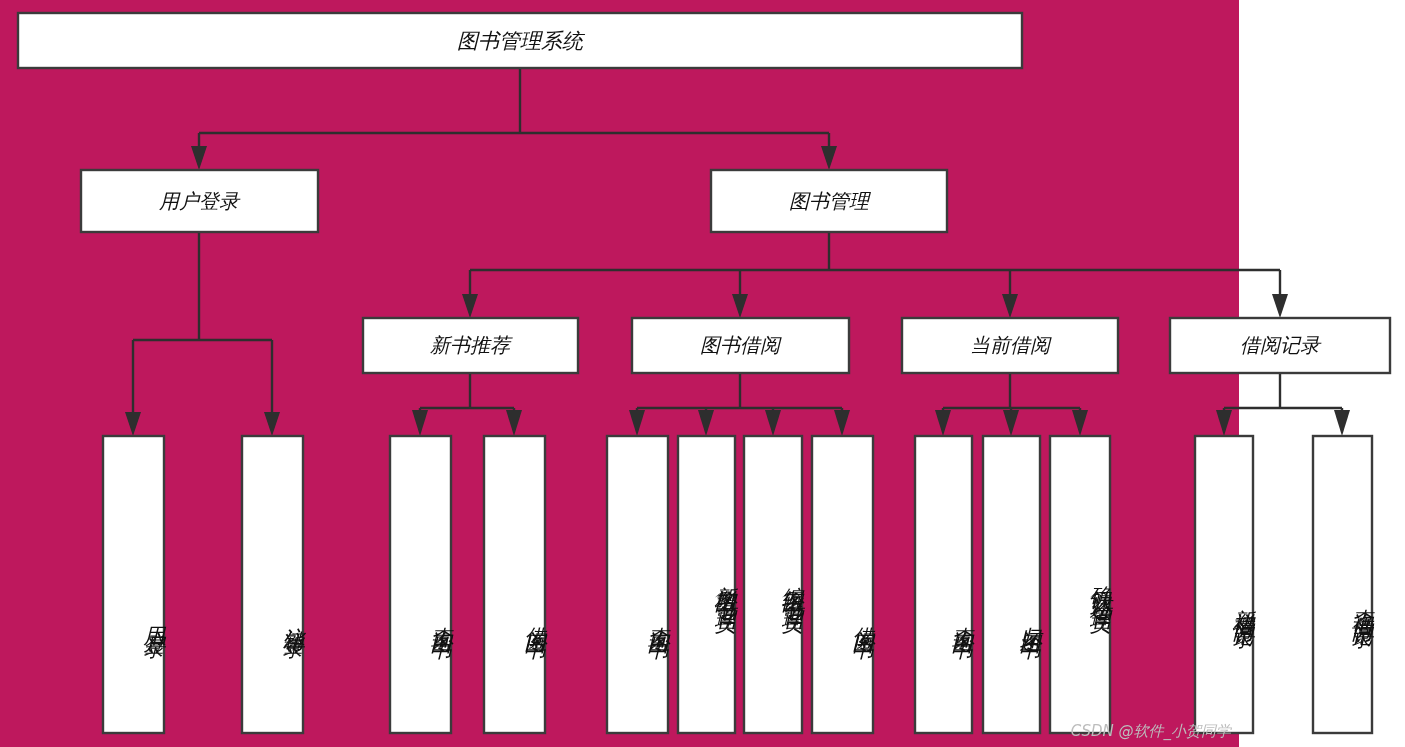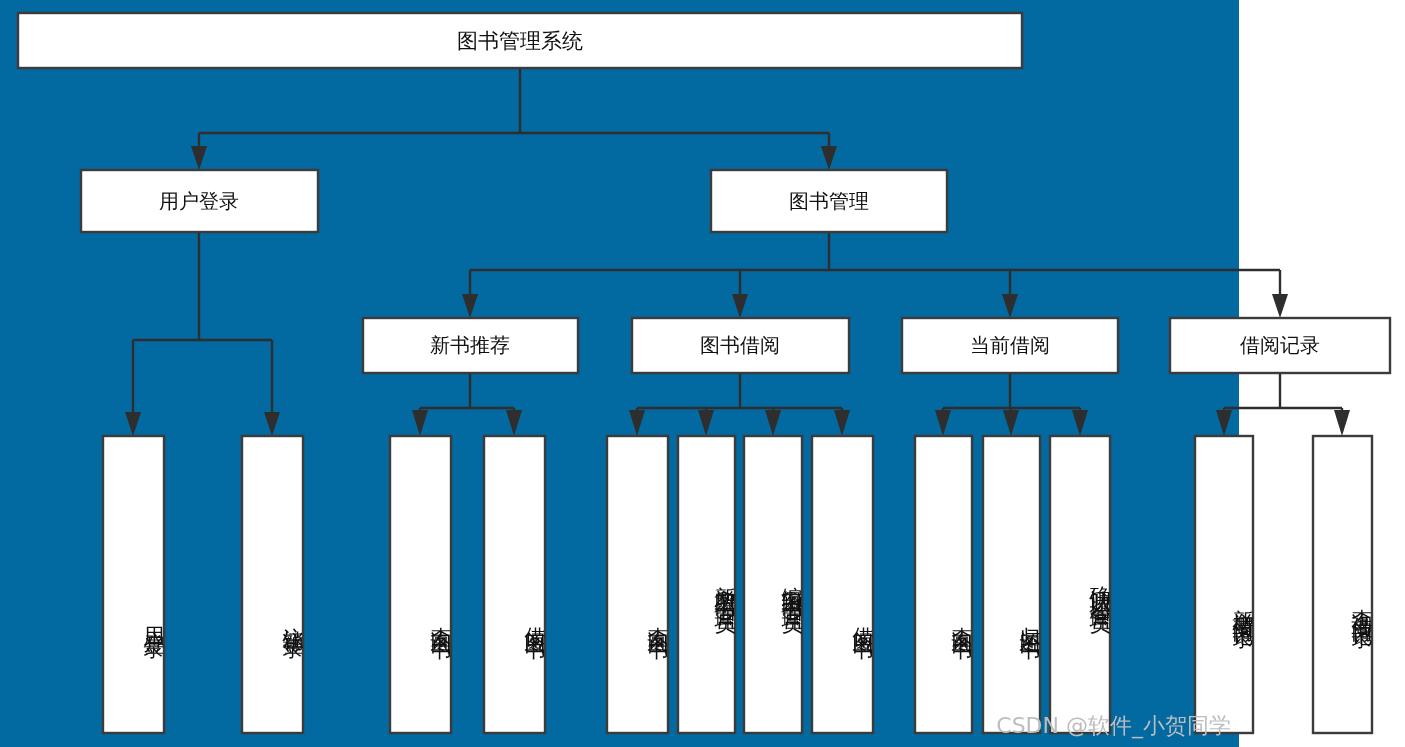--- a/index.html
+++ b/index.html
@@ -10,21 +10,22 @@
   body {
     width: 1405px;
     height: 747px;
     font-family: "DejaVu Sans", "Liberation Sans", sans-serif;
     overflow: hidden;
   }
   #diagram-root {
     position: relative;
     width: 1239px;
     height: 747px;
-    background: #0369a1;
+    background: #be185d;
+    font-style: italic;
   }
   svg#flowchart {
     position: absolute;
     top: 0;
     left: 0;
     width: 1405px;
     height: 747px;
   }
   .node-box {
     fill: #ffffff;
@@ -69,21 +70,21 @@
     display: flex;
     align-items: flex-start;
     justify-content: center;
     pointer-events: none;
   }
   .watermark {
     position: absolute;
     right: 8px;
     bottom: 6px;
     font-family: "DejaVu Sans", "Liberation Sans", sans-serif;
-    font-size: 22px;
+    font-size: 15px;
     color: #bdbdbd;
     white-space: nowrap;
   }
 </style>
 </head>
 <body>
 
 <div id="diagram-root">
 
   <svg id="flowchart" viewBox="0 0 1405 747">

